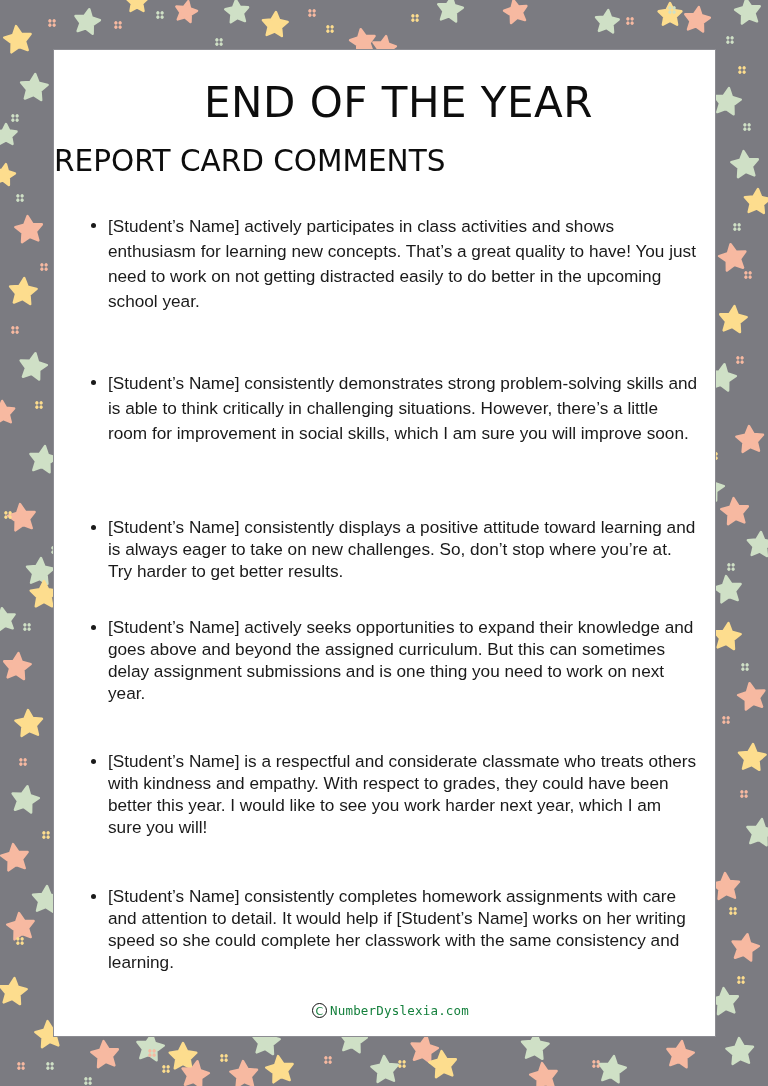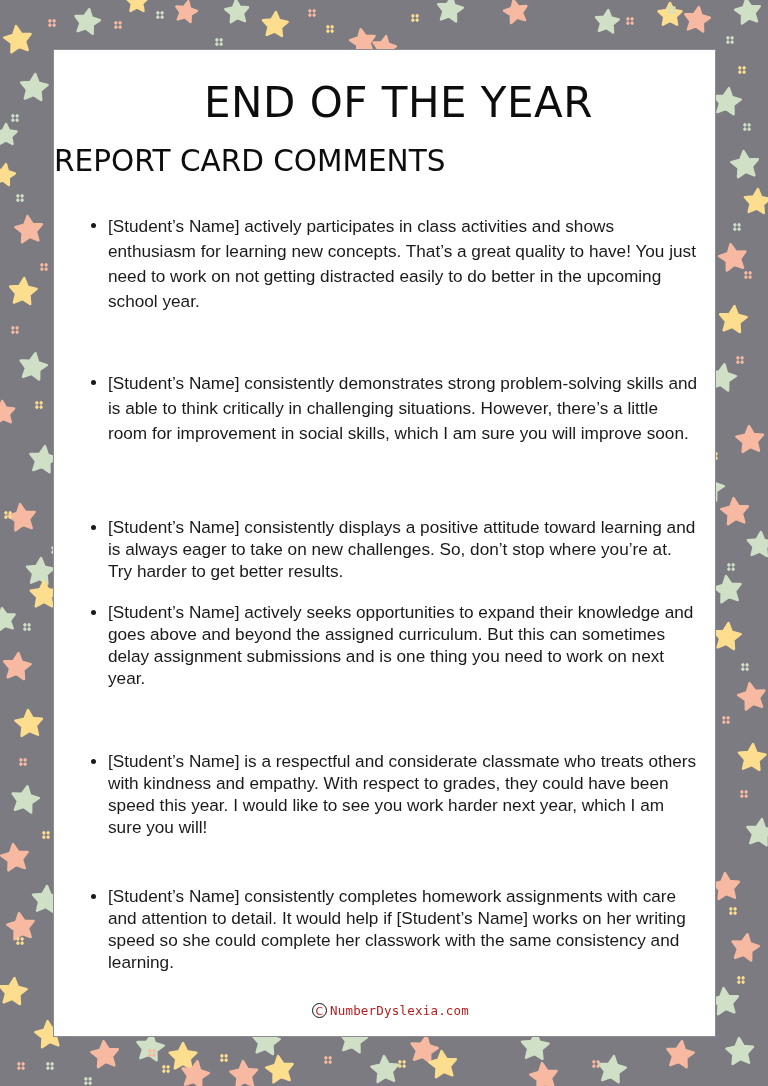--- a/index.html
+++ b/index.html
@@ -28,21 +28,21 @@
   .comment {
     position: absolute; left: 54px; width: 590px;
     font-family: "Liberation Sans", sans-serif; font-size: 17.2px; line-height: 22px; color: #1a1a1a;
   }
   .comment .bullet {
     position: absolute; left: -17px; top: 9px; width: 5px; height: 5px; border-radius: 50%; background: #1a1a1a;
   }
   .comment.spaced { line-height: 25px; }
   .footer {
     position: absolute; left: 0; right: 0; top: 952px; text-align: center;
-    font-family: "DejaVu Sans Mono", monospace; font-size: 12.5px; color: #b91c1c; letter-spacing: 0.2px; margin-left: 12px;
+    font-family: "DejaVu Sans Mono", monospace; font-size: 12.5px; color: #15803d; letter-spacing: 0.2px; margin-left: 12px;
   }
   .footer .copy {
     display: inline-block; width: 15px; height: 15px; border: 1.3px solid #111; border-radius: 50%;
     font-family: "DejaVu Sans", sans-serif; font-size: 11px; line-height: 15px; text-align: center;
     vertical-align: middle; margin-right: 3px; box-sizing: border-box;
   }
   .footer .site { vertical-align: middle; }
 </style>
 </head>
 <body>
@@ -371,21 +371,21 @@
   </svg>
 
 <div class="panel">
   <div class="title-main">END OF THE YEAR</div>
   <div class="title-sub">REPORT CARD COMMENTS</div>
 
   <ul class="comments" id="comments">
       <li class="comment spaced" style="top: 164px;"><span class="bullet"></span><span>[Student’s Name] actively participates in class activities and shows enthusiasm for learning new concepts. That’s a great quality to have! You just need to work on not getting distracted easily to do better in the upcoming school year.</span></li>
       <li class="comment spaced" style="top: 309px; margin-top: 12px;"><span class="bullet"></span><span>[Student’s Name] consistently demonstrates strong problem-solving skills and is able to think critically in challenging situations. However, there’s a little room for improvement in social skills, which I am sure you will improve soon.</span></li>
       <li class="comment" style="top: 466px;"><span class="bullet"></span><span>[Student’s Name] consistently displays a positive attitude toward learning and is always eager to take on new challenges. So, don’t stop where you’re at. Try harder to get better results.</span></li>
-      <li class="comment" style="top: 551px;"><span class="bullet"></span><span>[Student’s Name] actively seeks opportunities to expand their knowledge and goes above and beyond the assigned curriculum. But this can sometimes delay assignment submissions and is one thing you need to work on next year.</span></li>
-      <li class="comment" style="top: 700px;"><span class="bullet"></span><span>[Student’s Name] is a respectful and considerate classmate who treats others with kindness and empathy. With respect to grades, they could have been speed this year. I would like to see you work harder next year, which I am sure you will!</span></li>
+      <li class="comment" style="top: 566px;"><span class="bullet"></span><span>[Student’s Name] actively seeks opportunities to expand their knowledge and goes above and beyond the assigned curriculum. But this can sometimes delay assignment submissions and is one thing you need to work on next year.</span></li>
+      <li class="comment" style="top: 700px;"><span class="bullet"></span><span>[Student’s Name] is a respectful and considerate classmate who treats others with kindness and empathy. With respect to grades, they could have been better this year. I would like to see you work harder next year, which I am sure you will!</span></li>
       <li class="comment" style="top: 835px;"><span class="bullet"></span><span>[Student’s Name] consistently completes homework assignments with care and attention to detail. It would help if [Student’s Name] works on her writing speed so she could complete her classwork with the same consistency and learning.</span></li>
     </ul>
 
   <div class="footer">
     <span class="copy">C</span><span class="site">NumberDyslexia.com</span>
   </div>
 </div>
 
 </body></html>

